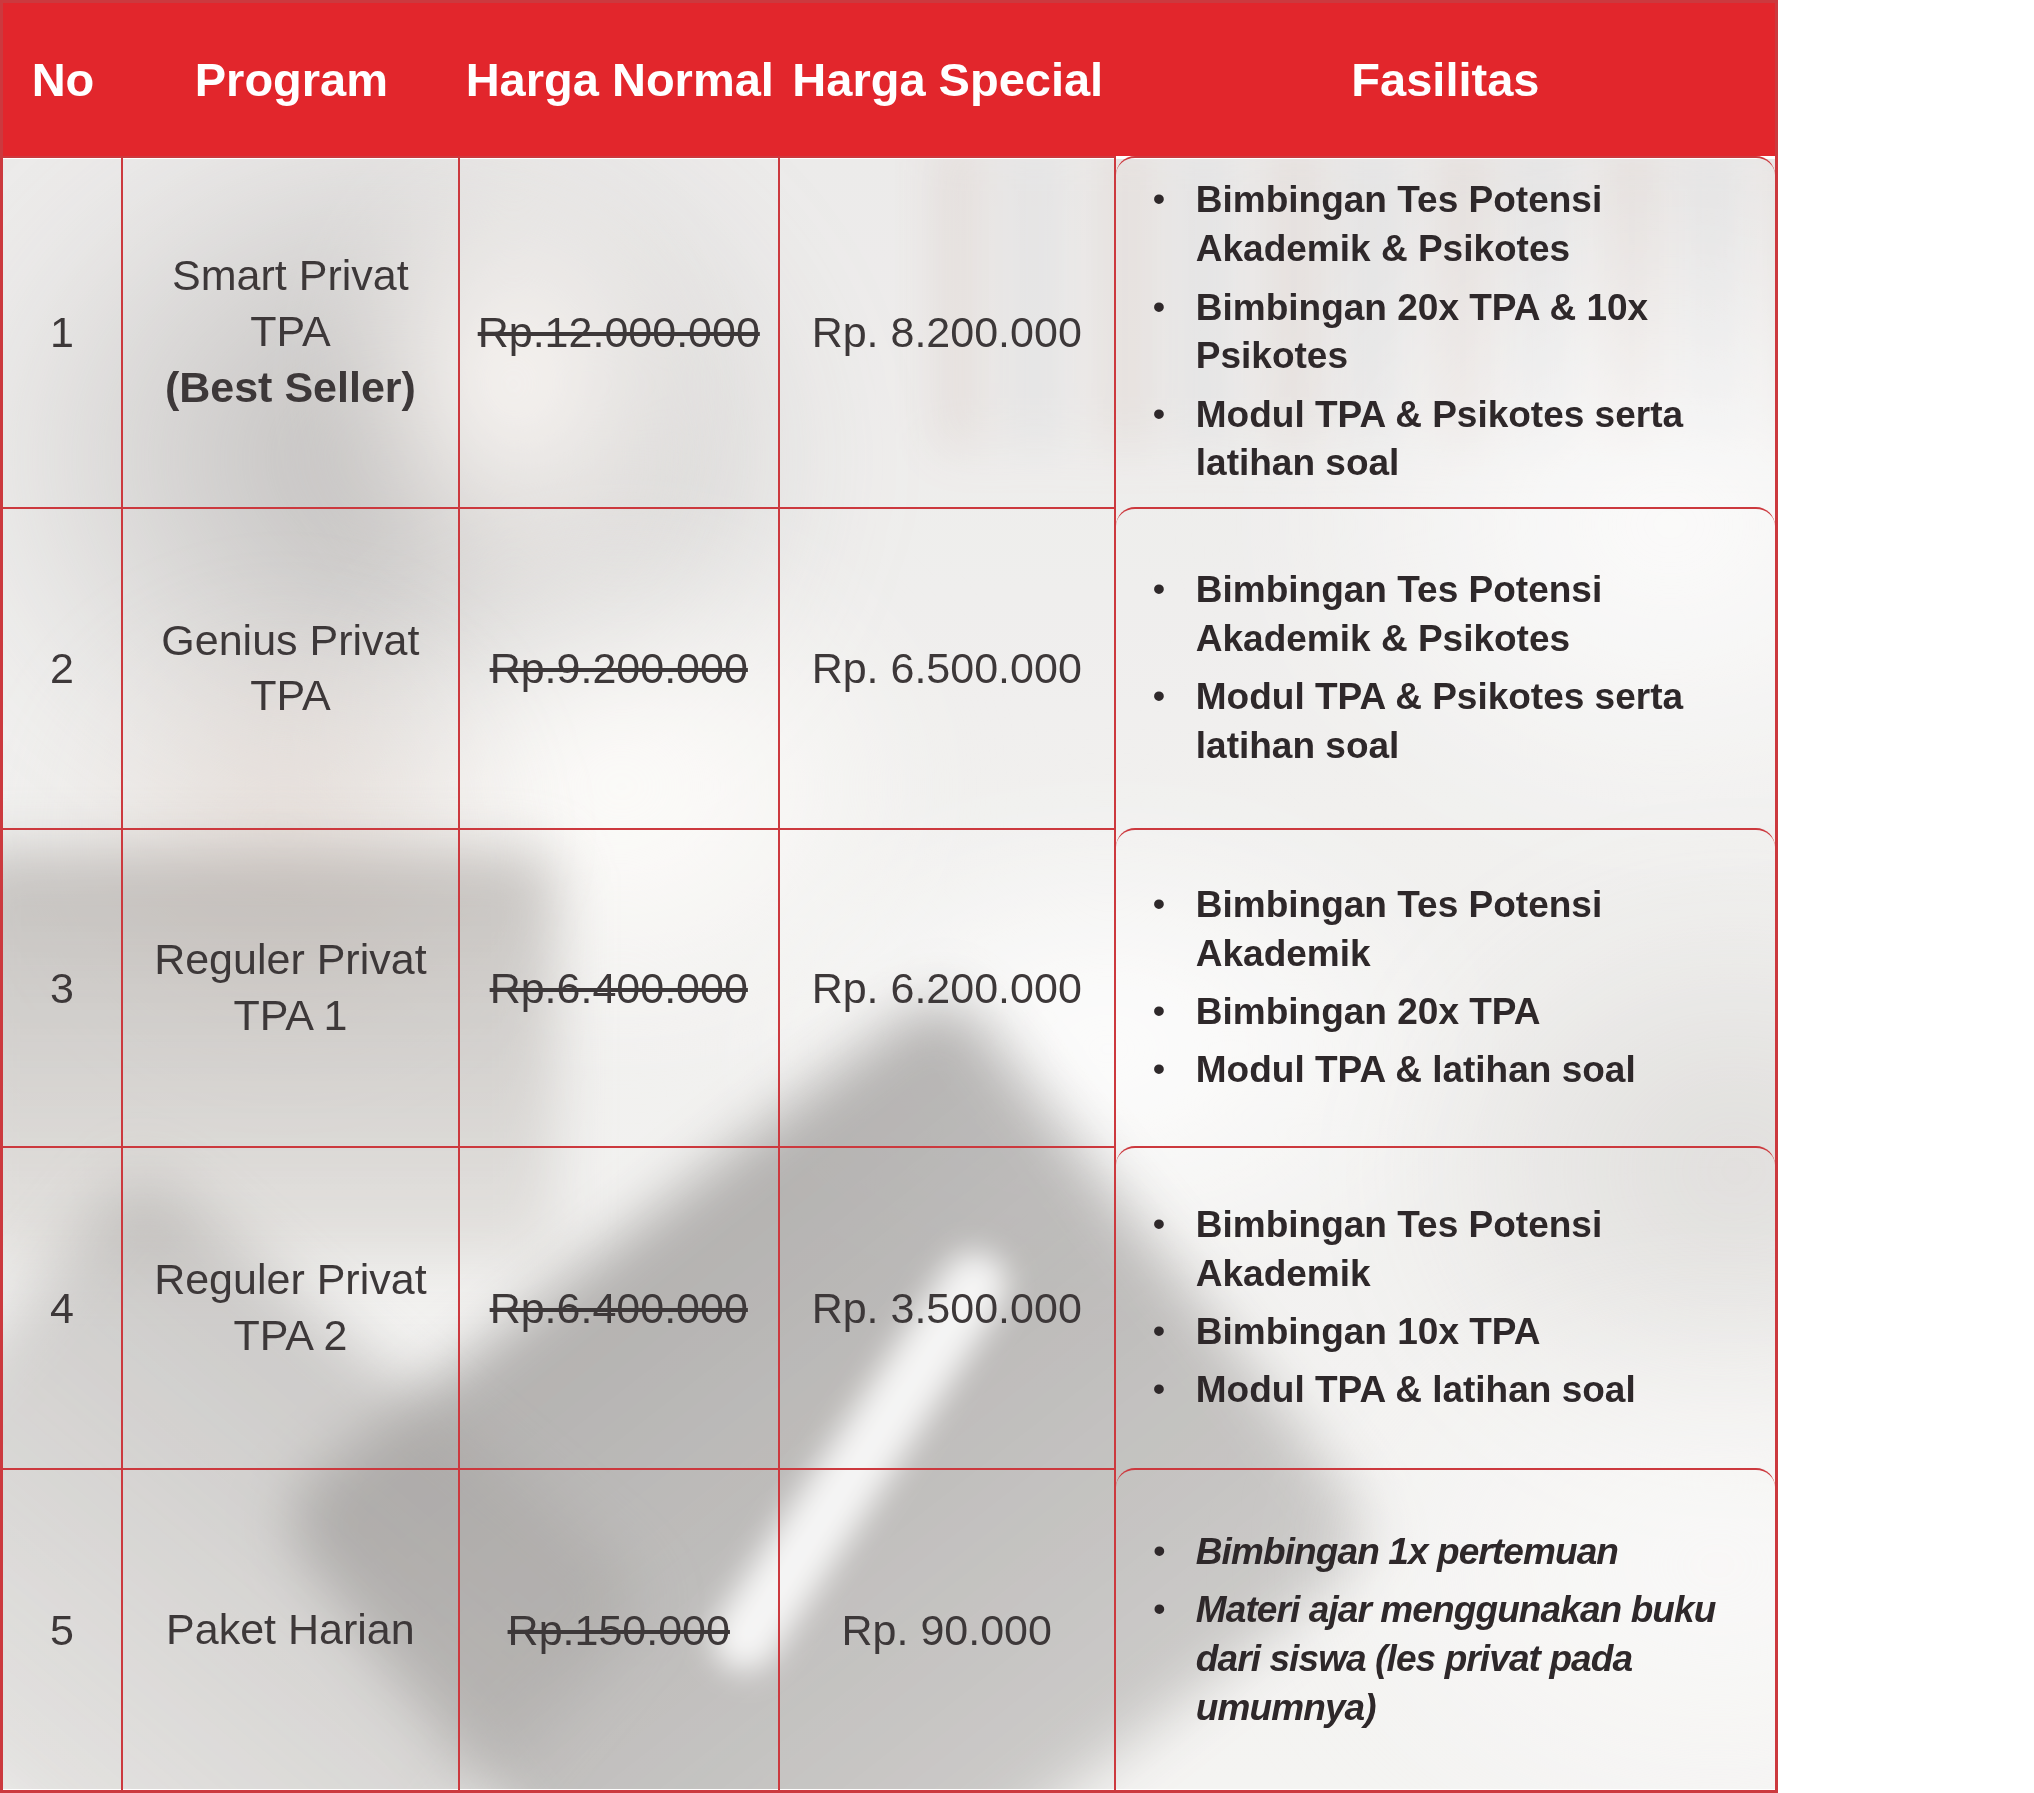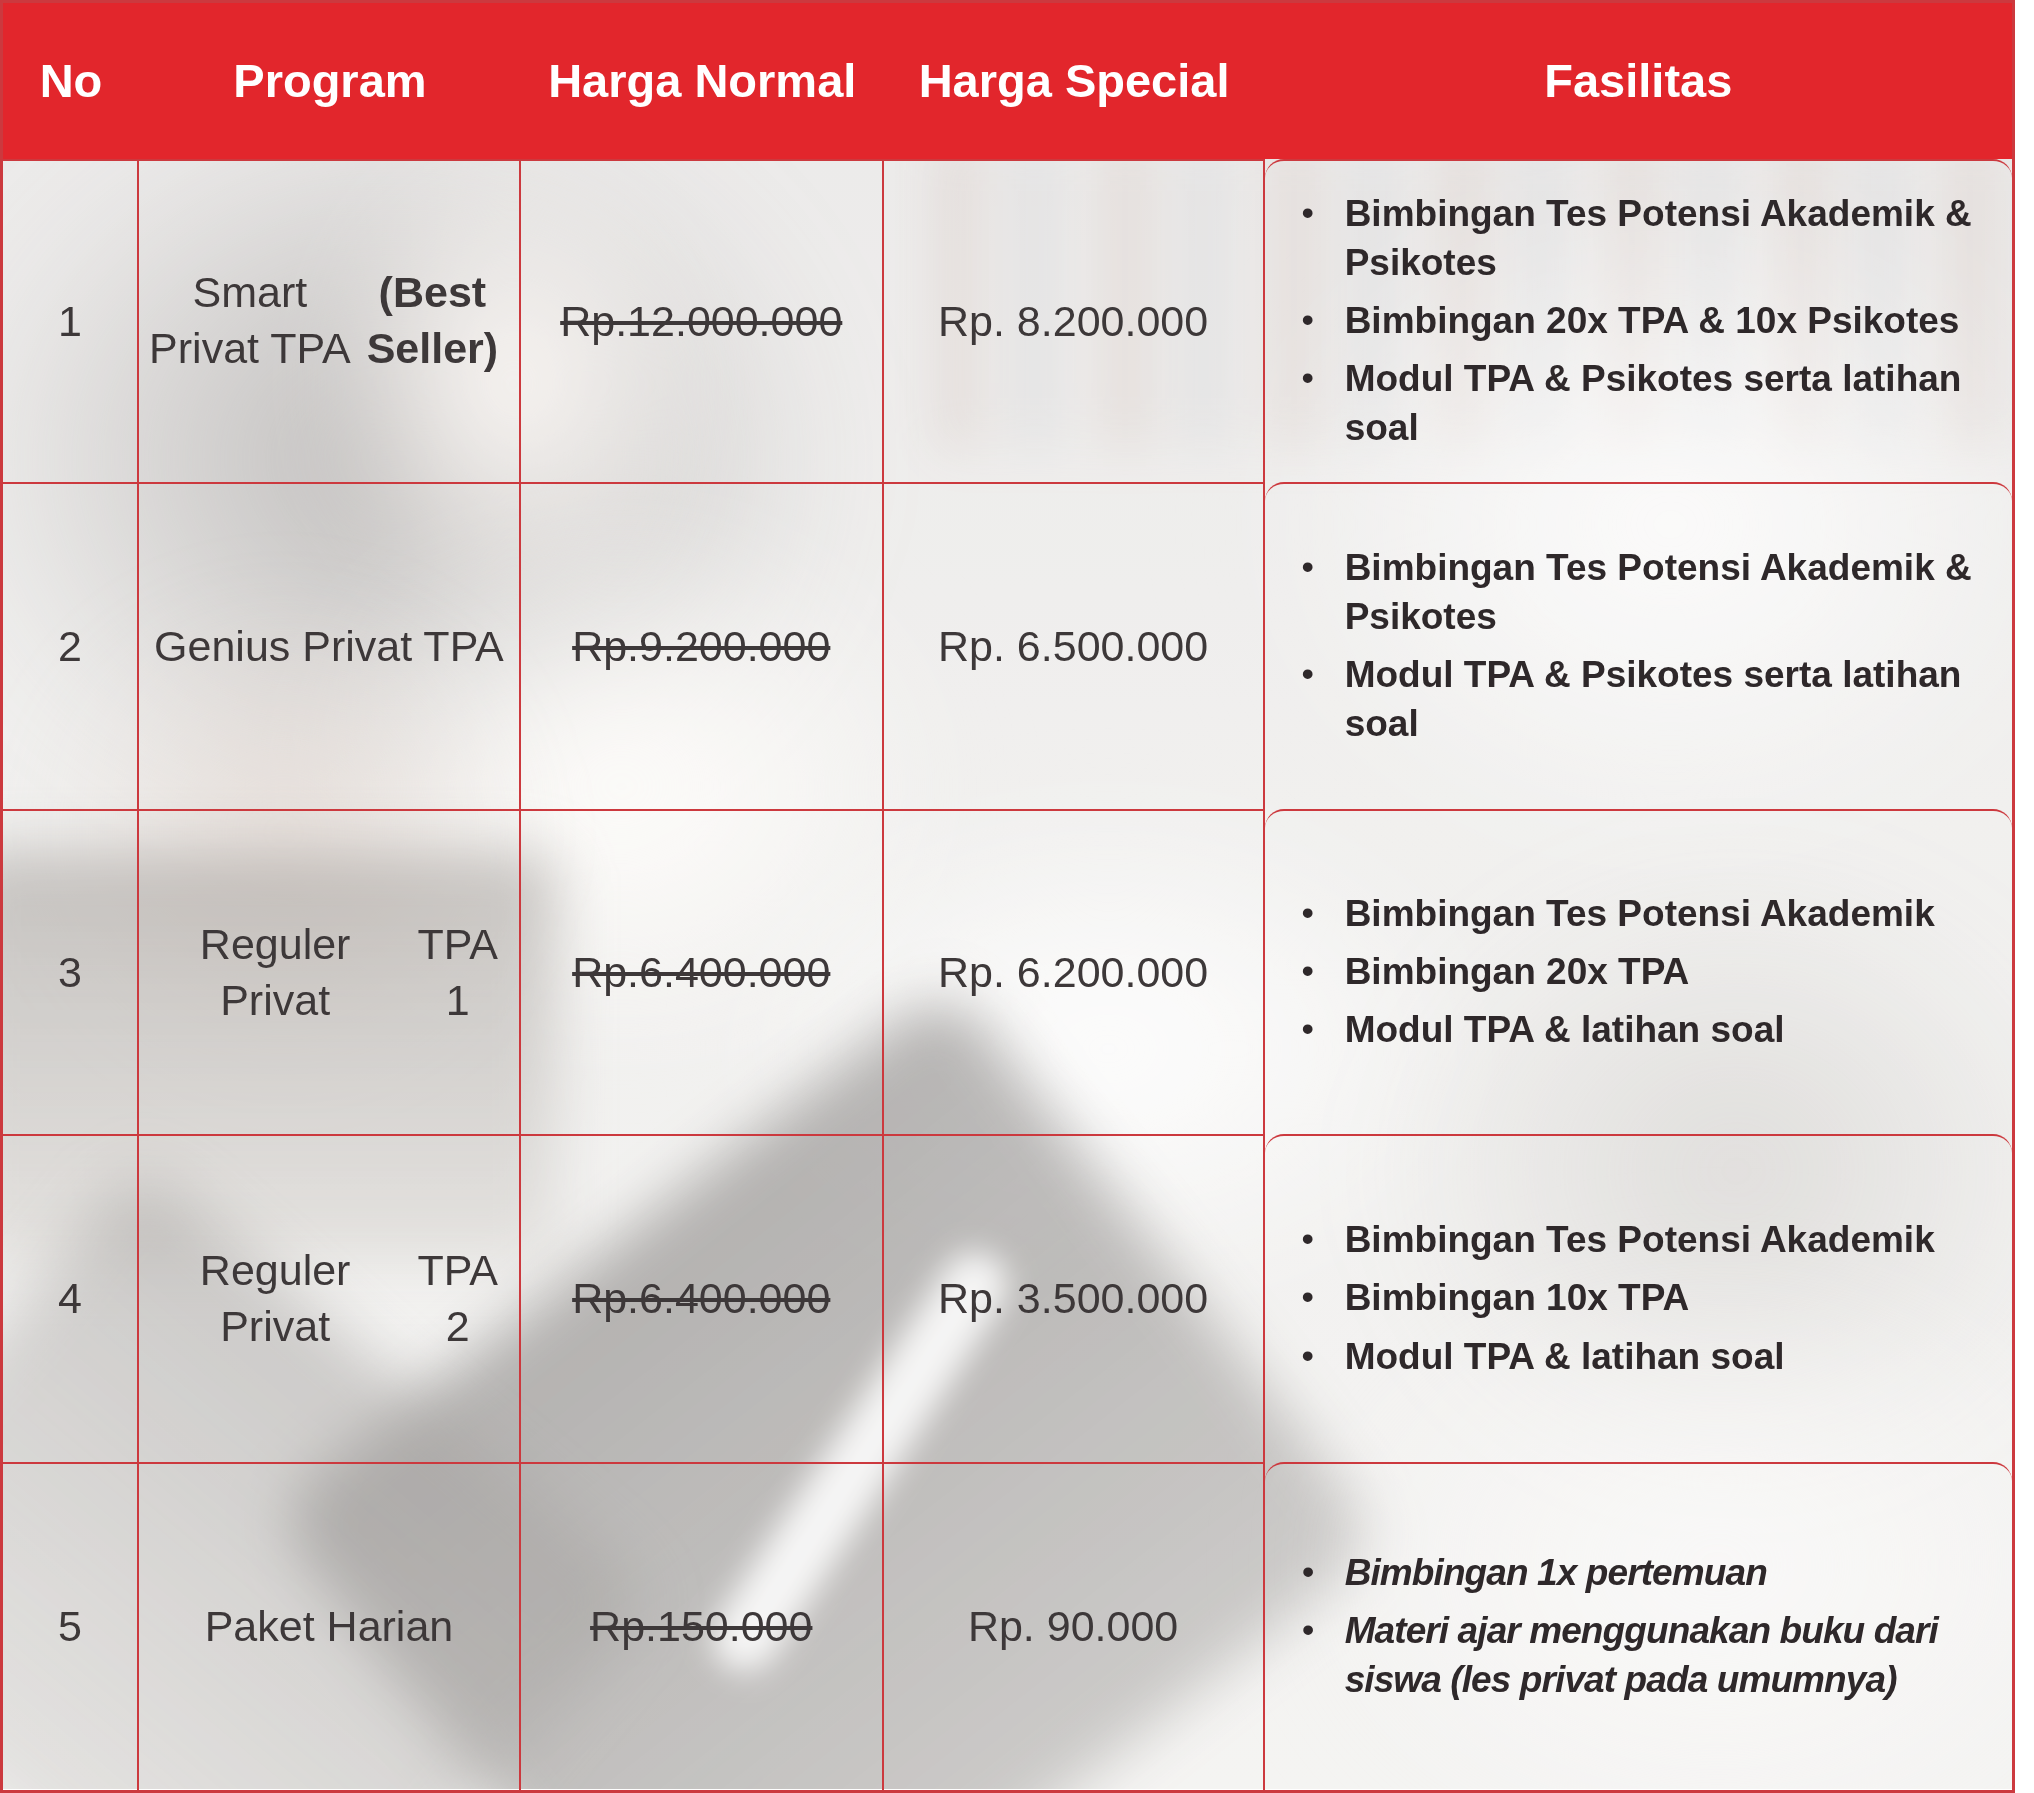--- a/index.html
+++ b/index.html
@@ -8,21 +8,21 @@
     --text-dark:#3d3839;
     --facility-text:#2e282a;
     --header-text:#ffffff;
   }
   *{box-sizing:border-box;margin:0;padding:0;}
   html,body{width:2035px;height:1793px;background:#ffffff;}
   body{font-family:"Liberation Sans","DejaVu Sans",sans-serif;}
 
   .sheet{
     position:relative;
-    width:2015px;height:1793px;
+    width:1778px;height:1793px;
     border:3.7px solid var(--border);
     overflow:hidden;
   }
 
   
   .photo{
     position:absolute;left:0;top:156px;width:2027px;height:1630px;
     background:linear-gradient(180deg,#e6e4e3 0%,#ecebe9 40%,#f1f0ee 100%);
     overflow:hidden;
   }
@@ -49,21 +49,21 @@
     border-top:2.8px solid var(--border);
     border-right:2.8px solid var(--border);
     display:flex;align-items:center;justify-content:center;
     color:var(--text-dark);
     font-size:43px;
     text-align:center;
     padding:7.5px;
   }
   .td.col-last{border-right:none;}
 
-  .program{flex-direction:row;line-height:1.3;}
+  .program{flex-direction:column;line-height:1.3;}
   .pline{display:block;}
   .pline.bold{font-weight:bold;}
 
   .strike{text-decoration:line-through;text-decoration-thickness:3.7px;text-align:right;}
 
   .facility{justify-content:flex-start;text-align:left;padding:9.4px 5.6px 9.4px 26px;border-radius:19px;}
   .facility ul{
     list-style:none;width:100%;
     color:var(--facility-text);
     font-weight:bold;font-size:37px;line-height:1.32;

